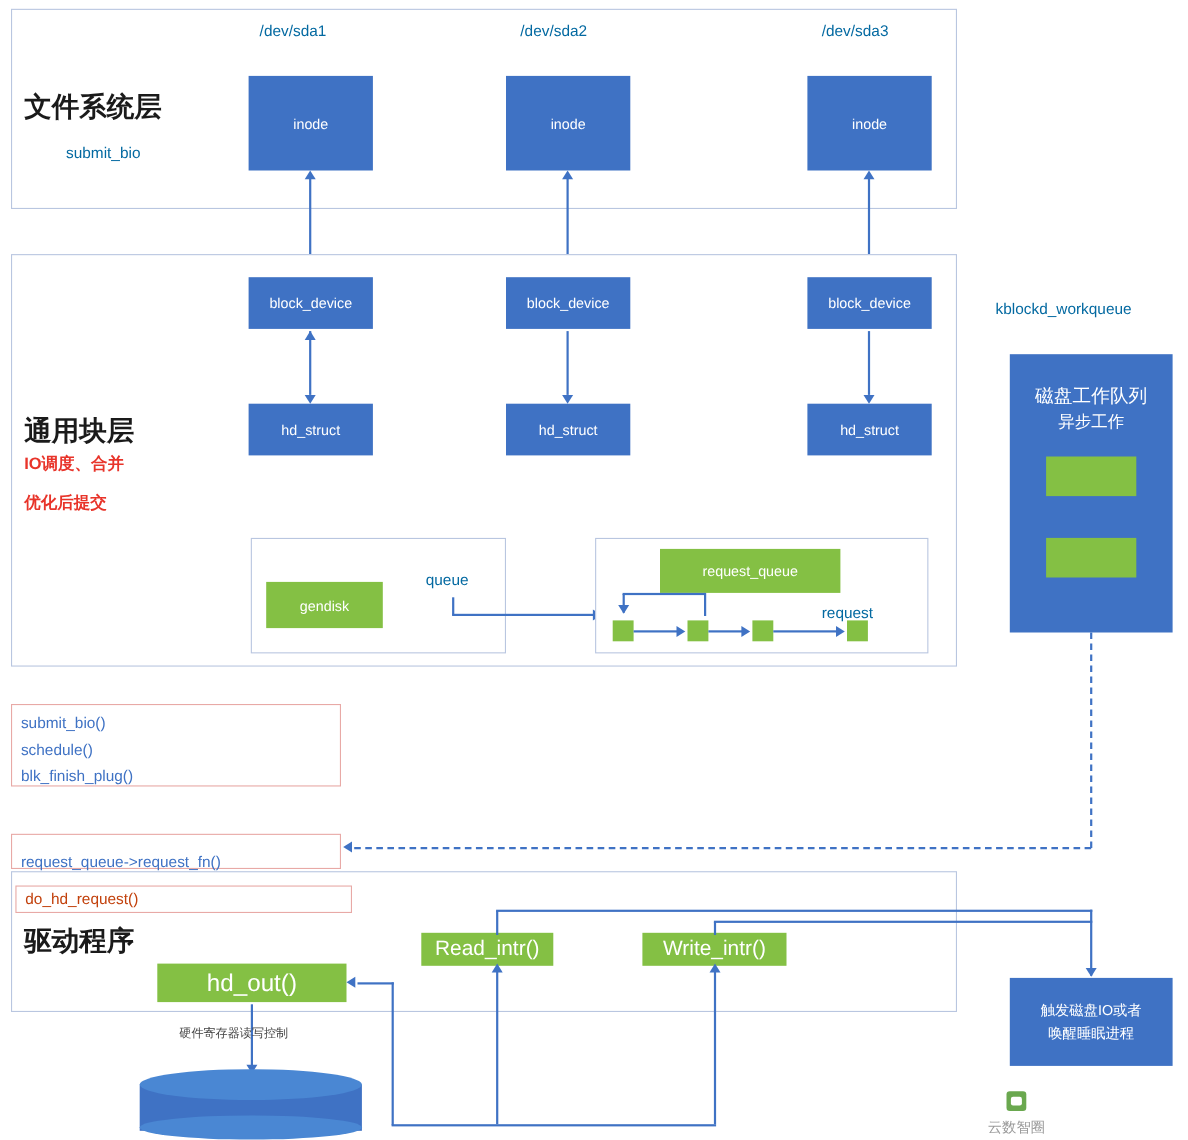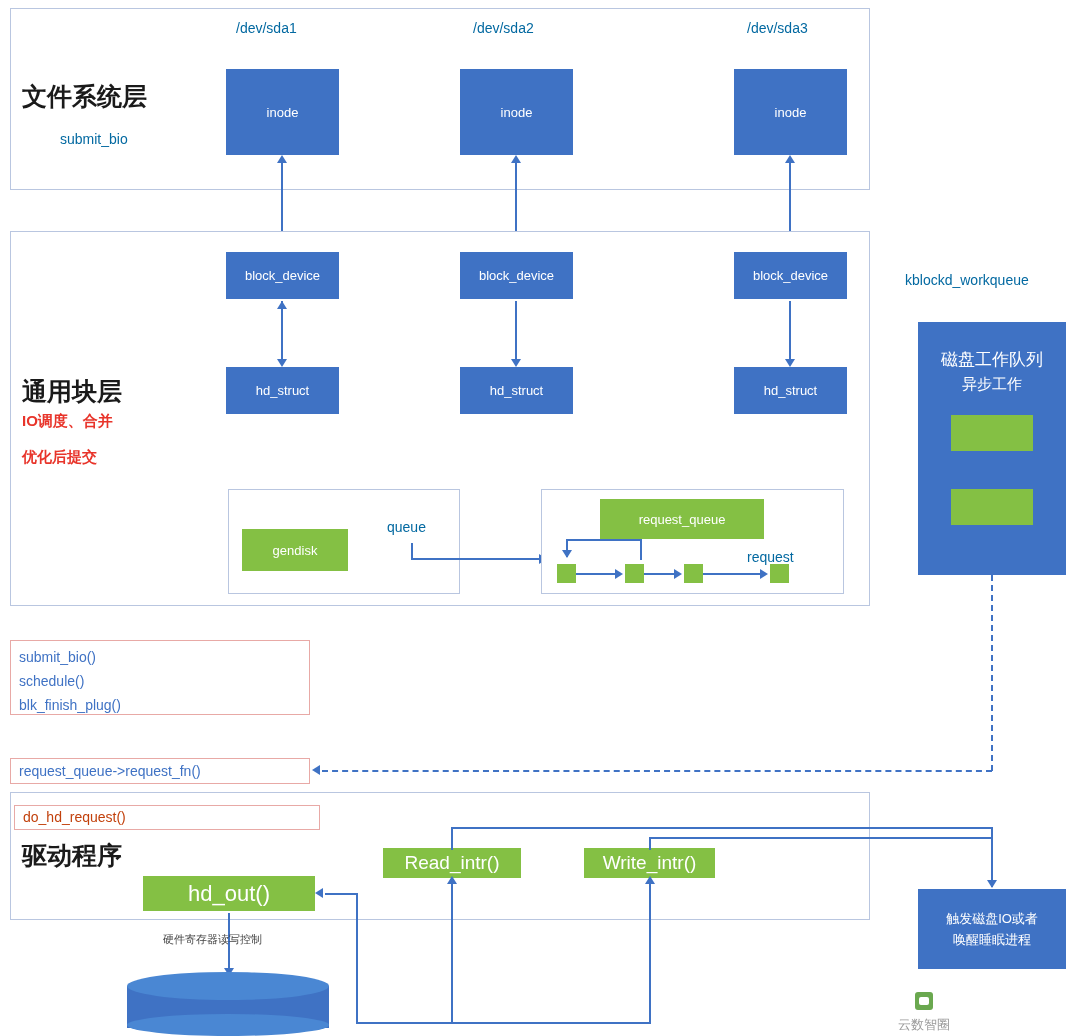--- a/index.html
+++ b/index.html
@@ -119,31 +119,31 @@
   <div class="dash-v" style="left:991px;top:575px;height:196px;"></div>
   <div class="dash-h" style="left:322px;top:770px;width:670px;"></div>
   <div class="arrow-left" style="left:312px;top:765px;"></div>
 
   <div class="redbox" style="left:10px;top:640px;width:300px;height:75px;">
     <div>submit_bio()</div>
     <div>schedule()</div>
     <div>blk_finish_plug()</div>
   </div>
 
-  <div class="redbox" style="left:10px;top:758px;width:300px;height:26px;line-height:18px;padding:3px 8px;">
+  <div class="redbox" style="left:10px;top:758px;width:300px;height:26px;line-height:18px;padding:15px 8px;">
     <div>request_queue-&gt;request_fn()</div>
   </div>
 
   <div class="panel" style="left:10px;top:792px;width:860px;height:128px;"></div>
   <div class="redbox redbox-red" style="left:14px;top:805px;width:306px;height:25px;line-height:17px;padding:3px 8px;color:#c2410c;">
     <div>do_hd_request()</div>
   </div>
   <div class="cn-title" style="left:22px;top:839px;">驱动程序</div>
 
-  <div class="green-wide" style="left:383px;top:848px;width:138px;height:30px;">Read_intr()</div>
+  <div class="green-wide" style="left:383px;top:848px;width:120px;height:30px;">Read_intr()</div>
   <div class="green-wide" style="left:584px;top:848px;width:131px;height:30px;">Write_intr()</div>
 
   <div class="hd-out" style="left:143px;top:876px;width:172px;height:35px;">hd_out()</div>
 
   <div class="hline" style="left:325px;top:893px;width:33px;"></div>
   <div class="arrow-left" style="left:315px;top:888px;"></div>
   <div class="vline" style="left:356px;top:893px;height:130px;"></div>
   <div class="hline" style="left:356px;top:1022px;width:295px;"></div>
 
   <div class="vline" style="left:228px;top:913px;height:62px;"></div>

